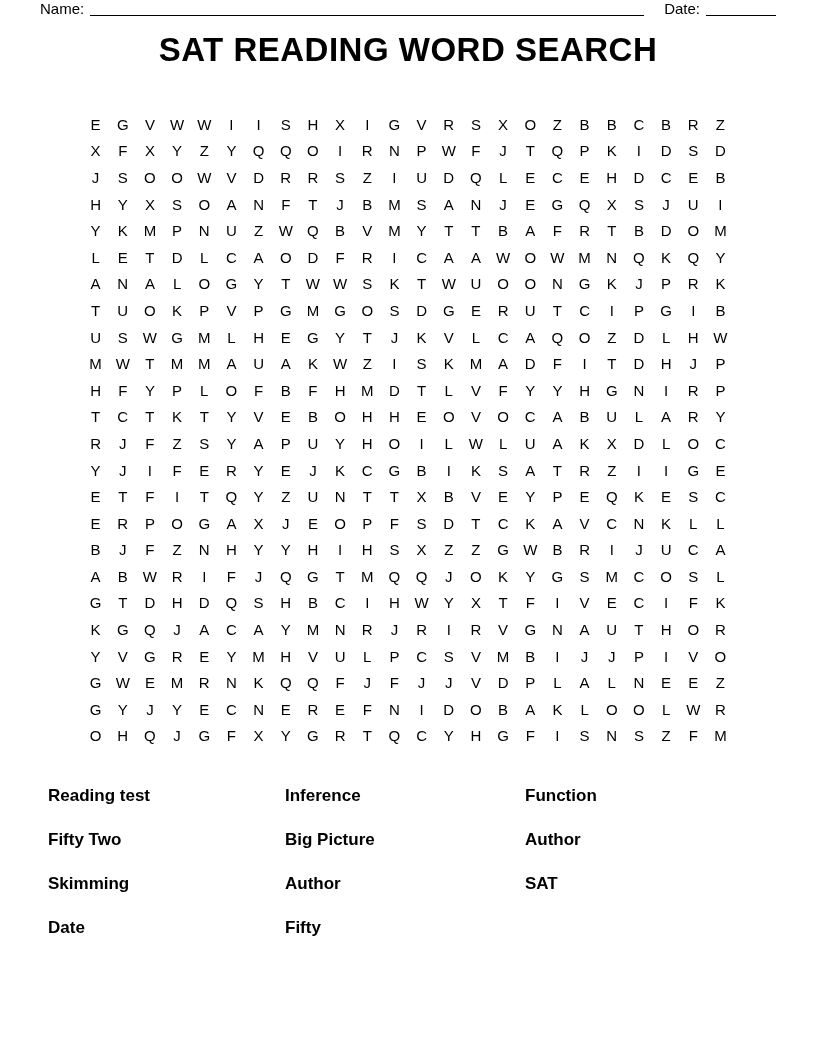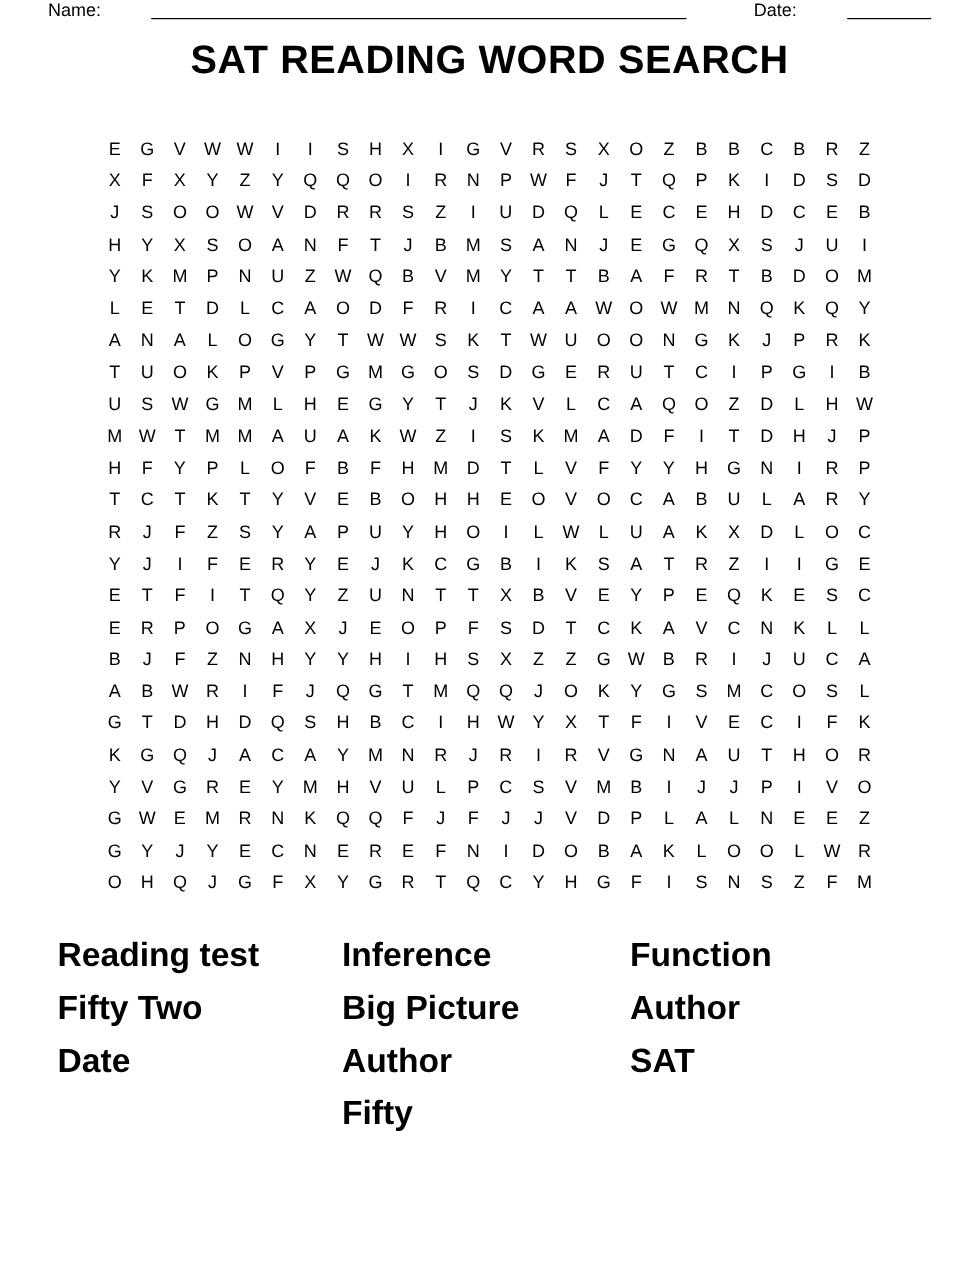--- a/index.html
+++ b/index.html
@@ -18,21 +18,20 @@
   
   .top-row {
     position: absolute;
     top: 0;
     left: 40px;
     right: 40px;
     display: flex;
     align-items: flex-end;
     font-size: 15px;
     height: 18px;
-    gap: 36px;
   }
   .top-row .label { line-height: 18px; white-space: nowrap; }
   .blank-line {
     border-bottom: 1.5px solid #000;
     height: 14px;
     display: inline-block;
   }
   .name-line { flex: 1 1 auto; margin: 0 20px 2px 6px; }
   .date-line { width: 70px; margin: 0 0 2px 6px; }
 
@@ -72,21 +71,21 @@
   .words {
     position: absolute;
     top: 774px;
     left: 48px;
     display: grid;
     grid-template-columns: 237px 240px 240px;
   }
   .word {
     height: 44px;
     line-height: 44px;
-    font-size: 28px;
+    font-size: 17px;
     font-weight: 600;
     white-space: nowrap;
   }
 </style>
 </head>
 <body>
 
 <div class="page">
 
   <div class="top-row">
@@ -674,20 +673,21 @@
       <span class="cell">S</span>
       <span class="cell">Z</span>
       <span class="cell">F</span>
       <span class="cell">M</span>
     </div>
 
   <div class="words" id="words">
       <div class="word-col">
         <div class="word">Reading test</div>
         <div class="word">Fifty Two</div>
+        <div class="word">Skimming</div>
         <div class="word">Date</div>
       </div>
       <div class="word-col">
         <div class="word">Inference</div>
         <div class="word">Big Picture</div>
         <div class="word">Author</div>
         <div class="word">Fifty</div>
       </div>
       <div class="word-col">
         <div class="word">Function</div>

